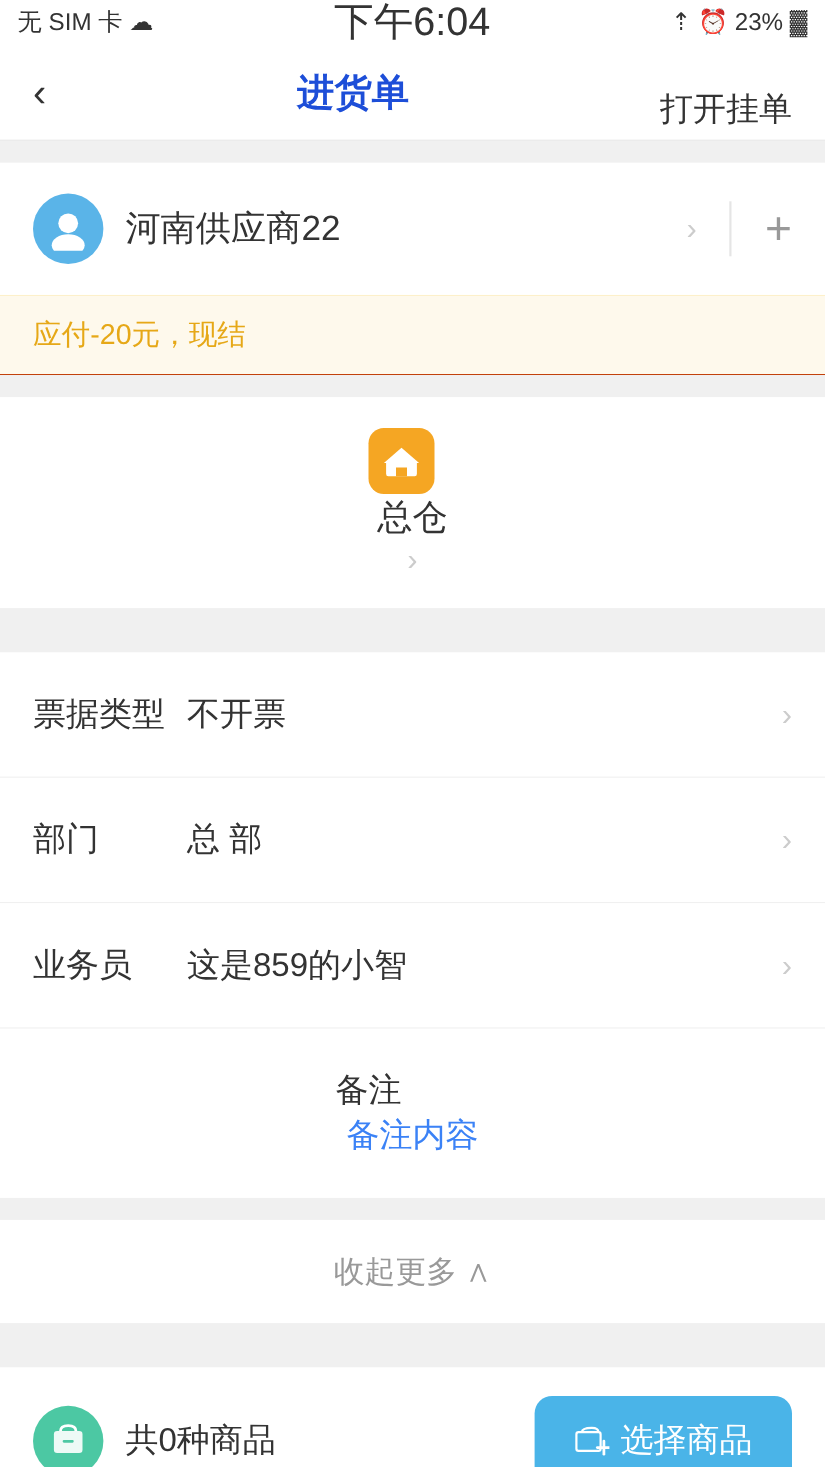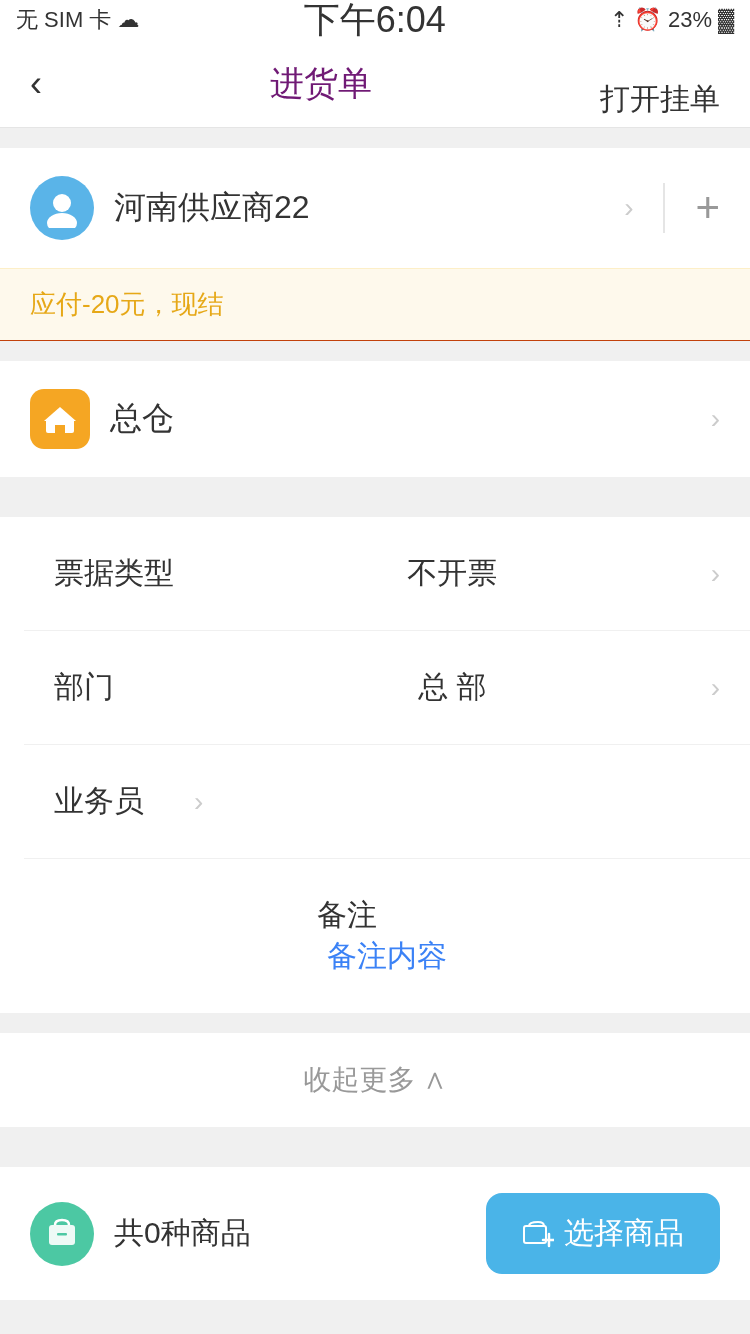--- a/index.html
+++ b/index.html
@@ -40,22 +40,22 @@
       padding: 0 30px;
       border-bottom: 1px solid #e5e5e5;
     }
     .nav-back {
       font-size: 36px;
       color: #333;
       cursor: pointer;
     }
     .nav-title {
       font-size: 34px;
-      font-weight: 400;
-      color: #701a75;
+      font-weight: 700;
+      color: #1d4ed8;
     }
     .nav-action {
       font-size: 30px;
       color: #333;
       cursor: pointer;
       margin-top: 32px;
     }
 
     
     .section-gap {
@@ -123,20 +123,21 @@
       border-bottom: 1px solid #c2410c;
     }
 
     
     .warehouse-row {
       display: flex;
       align-items: center;
       padding: 28px 30px;
       background: #fff;
       cursor: pointer;
+      flex-direction: column;
     }
     .warehouse-icon {
       width: 60px;
       height: 60px;
       border-radius: 14px;
       background: #f5a623;
       display: flex;
       align-items: center;
       justify-content: center;
       margin-right: 20px;
@@ -149,41 +150,39 @@
     }
     .arrow-right {
       color: #ccc;
       font-size: 28px;
     }
 
     
     .form-section {
       background: #fff;
       margin-top: 20px;
-      padding-left: 24px;
     }
     .form-row {
       display: flex;
       align-items: center;
       padding: 36px 30px;
       border-bottom: 1px solid #f0f0f0;
       cursor: pointer;
     }
     .form-row:last-child { border-bottom: none; flex-direction: column; }
     .form-label {
       font-size: 30px;
       color: #333;
       width: 140px;
       flex-shrink: 0;
     }
     .form-value {
       flex: 1;
       font-size: 30px;
       color: #333;
-      text-align: center;
     }
     .form-value.placeholder {
       color: #3b82f6;
     }
 
     
     .collapse-bar {
       background: #fff;
       margin-top: 20px;
       display: flex;
@@ -306,20 +305,21 @@
   </div>
 
   <div class="form-row">
     <span class="form-label">部门</span>
     <span class="form-value">总 部</span>
     <span class="arrow-right">›</span>
   </div>
 
   <div class="form-row">
     <span class="form-label">业务员</span>
+    <span class="form-value">这是859的小智</span>
     <span class="arrow-right">›</span>
   </div>
 
   <div class="form-row">
     <span class="form-label">备注</span>
     <span class="form-value placeholder">备注内容</span>
   </div>
 
 </div>
 

